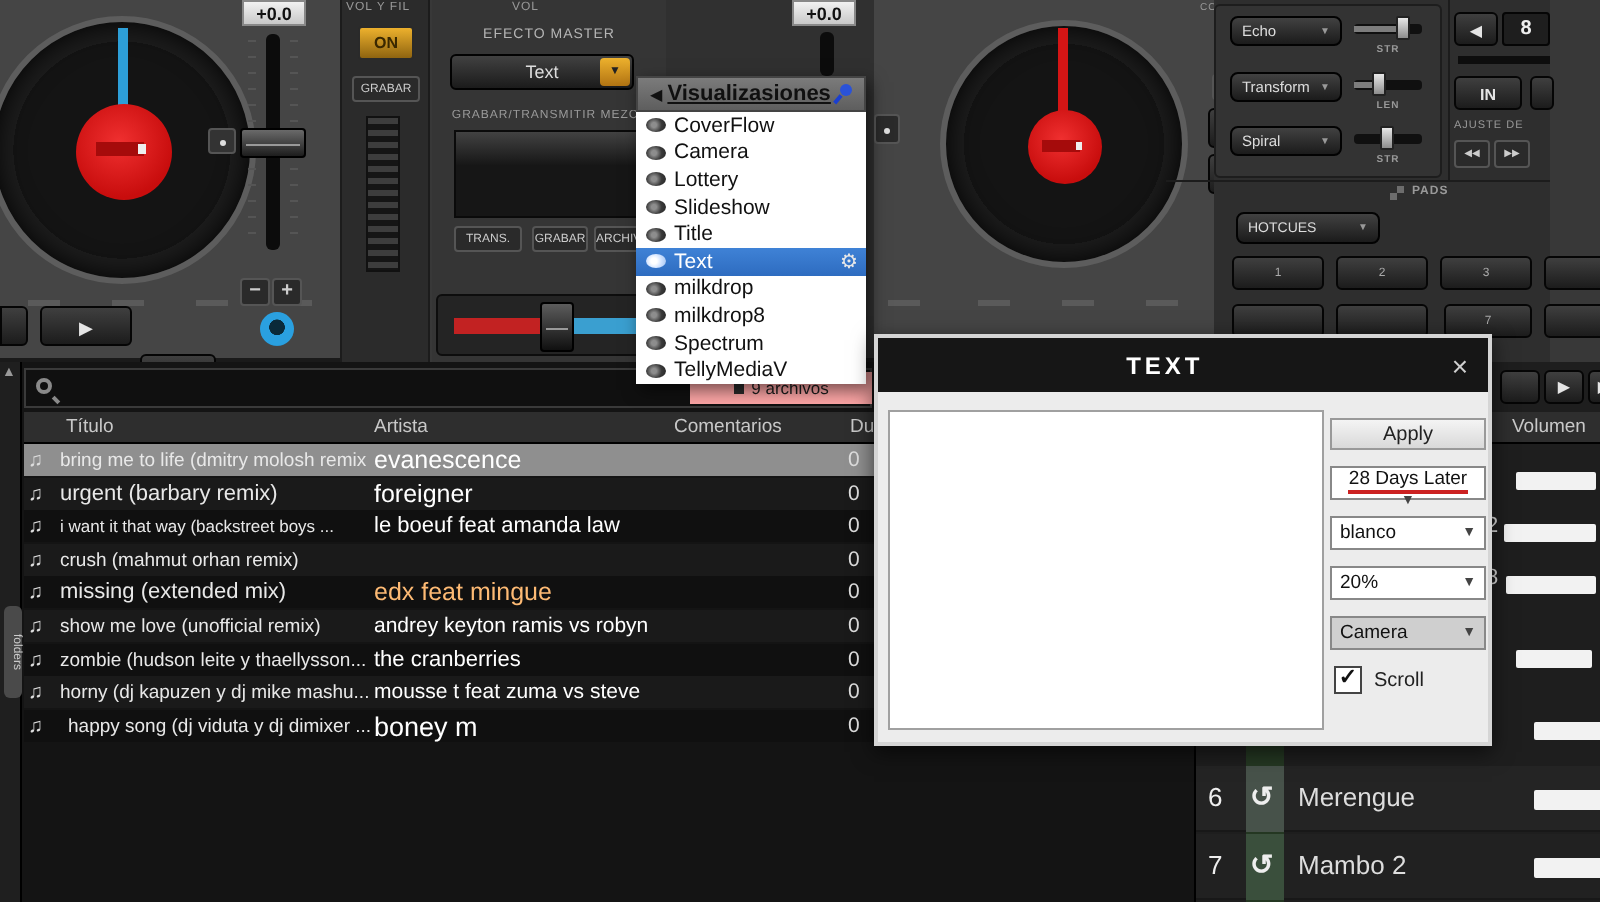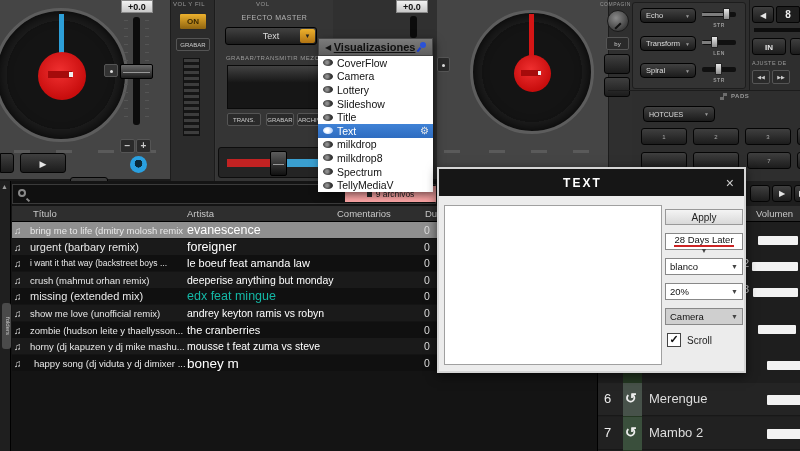--- a/index.html
+++ b/index.html
@@ -123,21 +123,21 @@
   </div>
 
   <div class="abs" style="left:608px;top:0;width:24px;height:181px;background:#2f2f2f;border-left:1px solid #1c1c1c;">
     <div class="abs lab" style="left:-9px;top:1px;width:40px;font-size:5px;overflow:hidden;white-space:nowrap;"><span>COMPAGIN</span></div>
     <div class="abs knob" style="left:-2px;top:10px;width:22px;height:22px;"></div>
     <div class="abs btn2" style="left:-3px;top:37px;width:23px;height:13px;font-size:6px;line-height:12px;"><span>by</span></div>
     <div class="abs btn" style="left:-5px;top:54px;width:26px;height:20px;"></div>
     <div class="abs btn" style="left:-5px;top:77px;width:26px;height:20px;"></div>
   </div>
 
-  <div class="abs" style="left:632px;top:0;width:168px;height:181px;background:#2e2e2e;text-decoration:underline;">
+  <div class="abs" style="left:607px;top:0;width:168px;height:181px;background:#2e2e2e;text-decoration:underline;">
     <div class="abs" style="left:0;top:2px;width:114px;height:87px;background:#333;border:1px solid #1d1d1d;border-radius:3px;"></div>
 
     <div class="abs ddl" style="left:8px;top:8px;width:56px;height:15px;font-size:7.5px;">
         <span>Echo</span>
         <span style="font-size:5px;color:#999;">▼</span>
       </div>
     <div class="abs sld" style="left:70px;top:12px;width:34px;height:5px;">
         <div class="abs" style="left:0;top:1px;width:22px;height:3px;background:#7d7d7d;"></div>
       </div>
     <div class="abs sldh" style="left:91px;top:8px;width:7px;height:12px;"></div>
@@ -262,35 +262,32 @@
             <span>0</span>
           </div>
         </div>
         <div class="abs" style="left: 0px; top: 50px; width: 735px; height: 16px; background: rgb(26, 26, 26);">
           <div class="cell" style="left:2px;width:16px;color:#ddd;font-size:10px;">
             <span>♫</span>
           </div>
           <div class="cell fs9" style="left:18px;width:155px;color:#e8e8e8;">
             <span>crush (mahmut orhan remix)</span>
           </div>
-          <div class="cell fs10" style="left:175px;width:150px;color:#fff;">
-            <span>deeperise anything but monday</span>
-          </div>
           <div class="cell fs10" style="left:412px;width:9px;color:#ddd;">
             <span>0</span>
           </div>
         </div>
         <div class="abs" style="left: 0px; top: 66px; width: 735px; height: 16px; background: rgb(16, 16, 16);">
           <div class="cell" style="left:2px;width:16px;color:#ddd;font-size:10px;">
             <span>♫</span>
           </div>
           <div class="cell fs11" style="left:18px;width:155px;color:#e8e8e8;">
             <span>missing (extended mix)</span>
           </div>
-          <div class="cell fs12" style="left:175px;width:150px;color:#14b8a6;">
+          <div class="cell fs12" style="left:175px;width:150px;color:#fdba74;">
             <span>edx feat mingue</span>
           </div>
           <div class="cell fs10" style="left:412px;width:9px;color:#ddd;">
             <span>0</span>
           </div>
         </div>
         <div class="abs" style="left: 0px; top: 83px; width: 735px; height: 16px; background: rgb(26, 26, 26);">
           <div class="cell" style="left:2px;width:16px;color:#ddd;font-size:10px;">
             <span>♫</span>
           </div>

